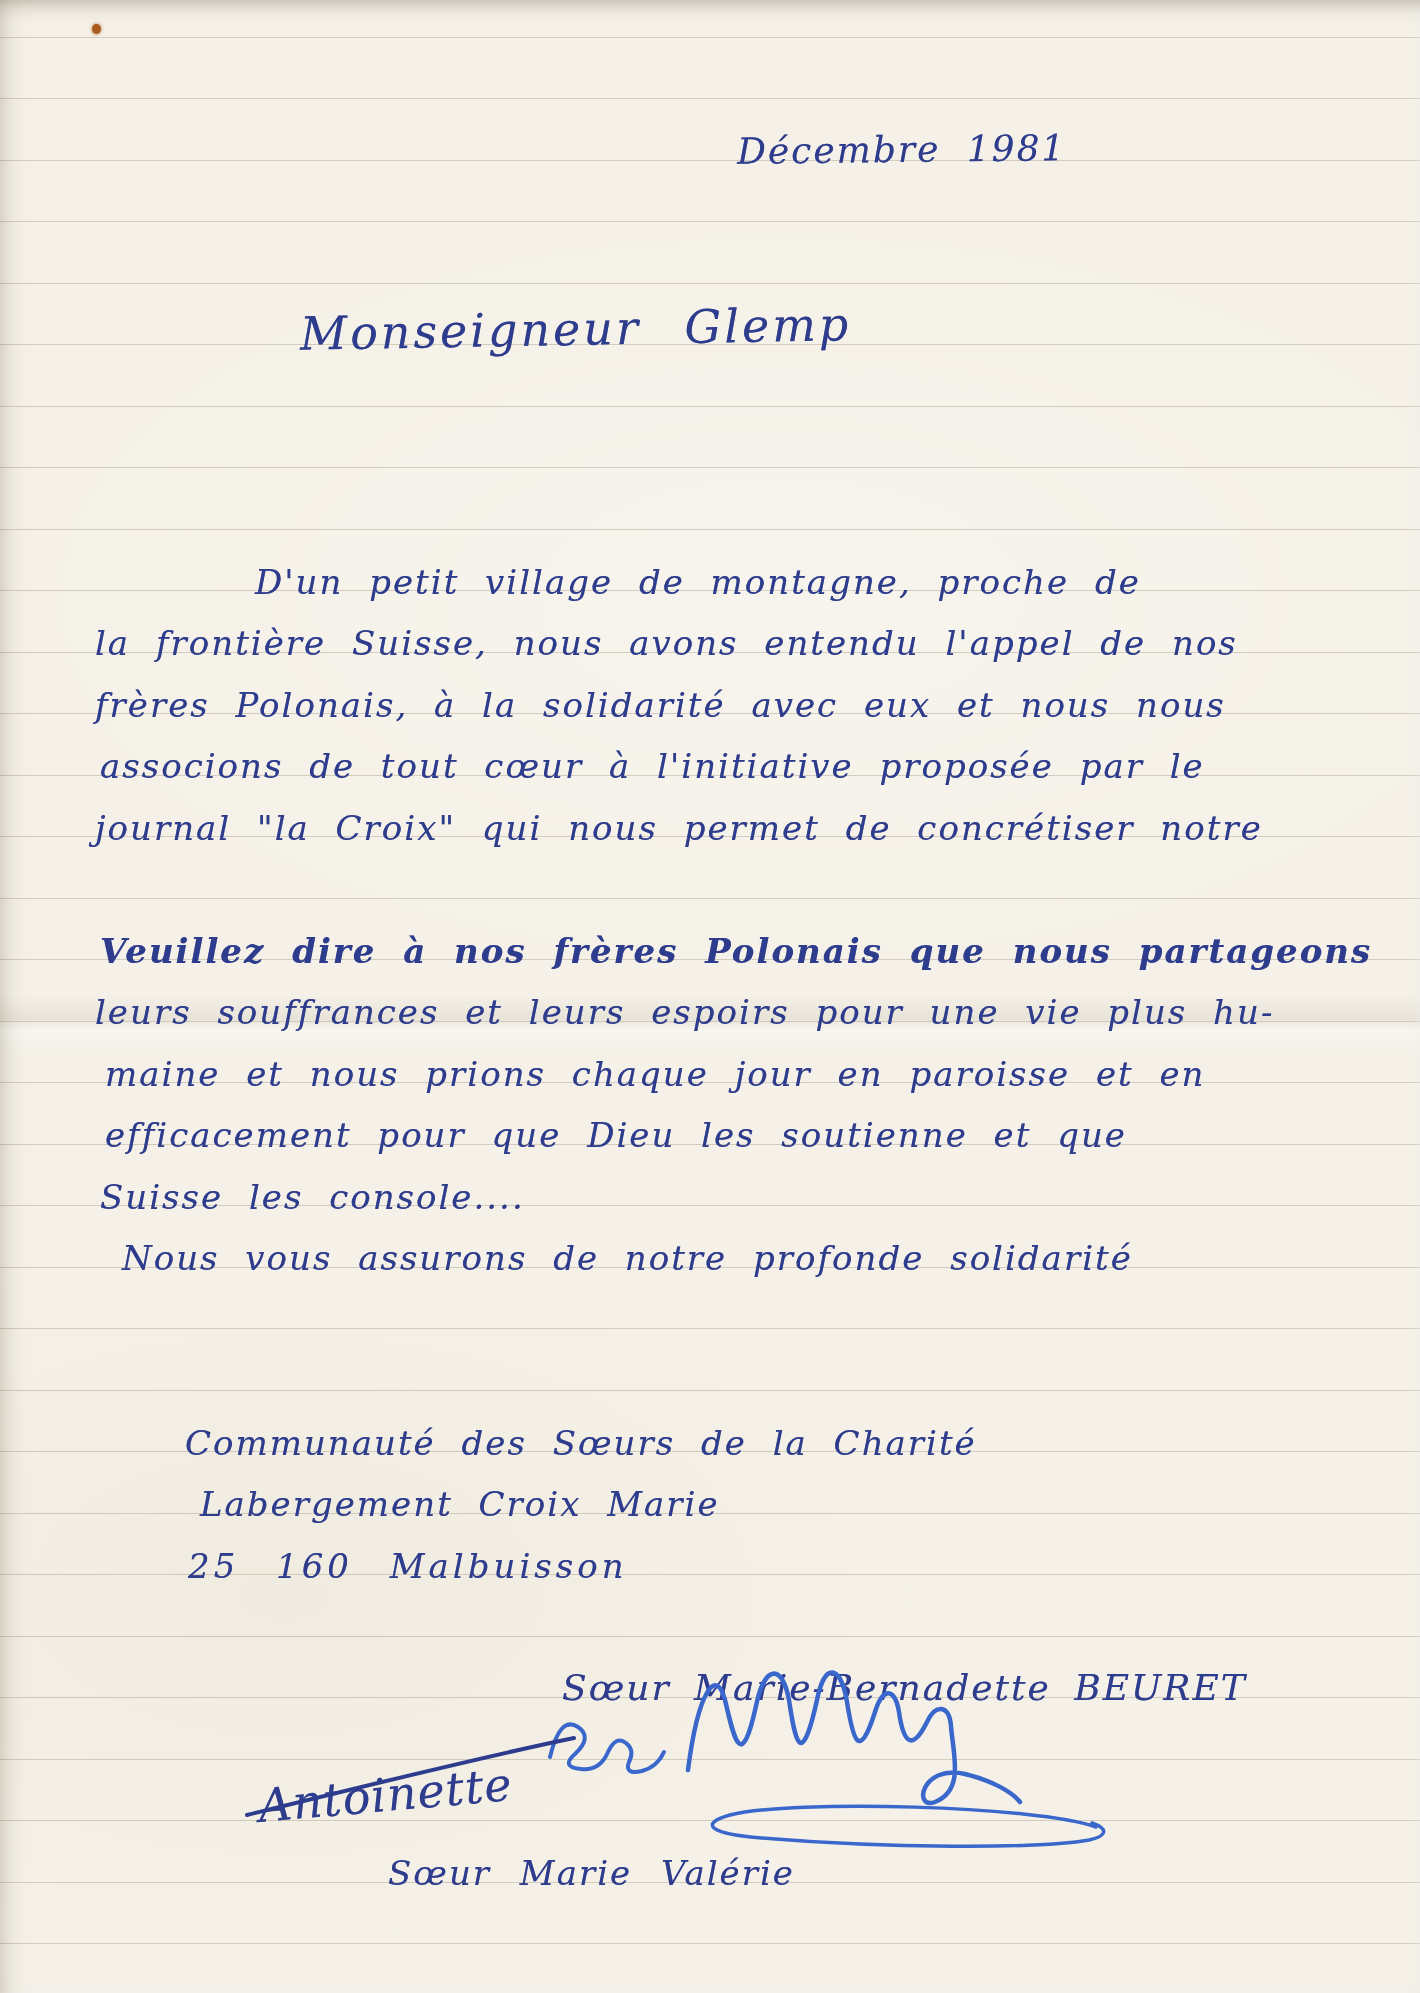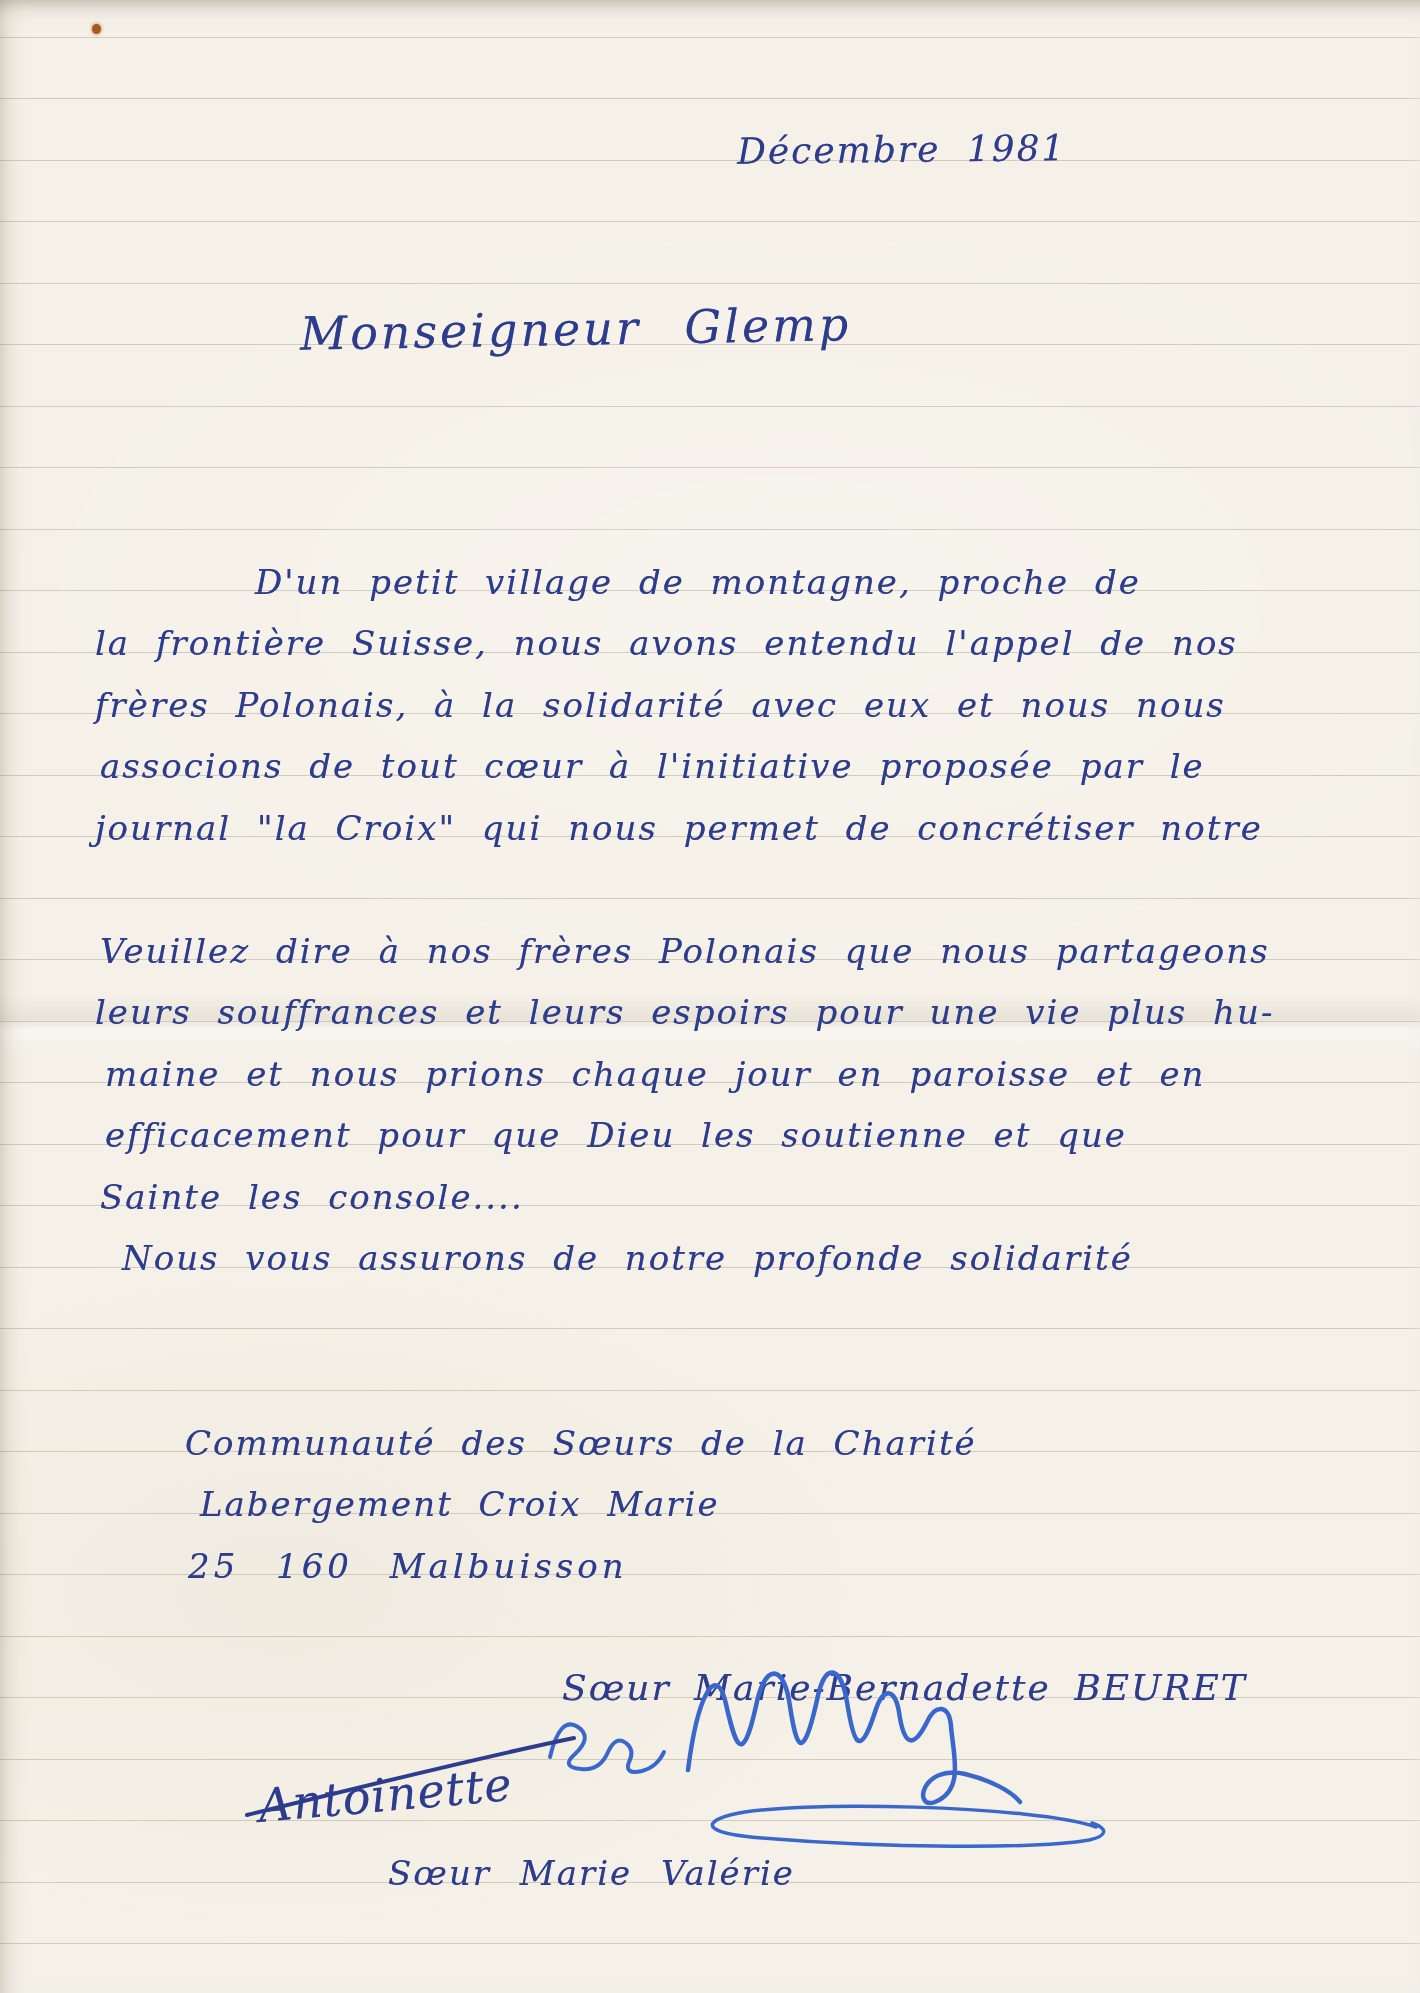--- a/index.html
+++ b/index.html
@@ -48,21 +48,21 @@
   }
   .date{top:132px;left:737px;font-size:36px;transform:rotate(-0.6deg);}
   .salutation{top:306px;left:300px;font-size:46px;letter-spacing:3px;word-spacing:26px;transform:rotate(-1deg);}
   .bline{font-size:34px;}
   .b0{top:565px;left:255px;}
   .b1{top:626px;left:95px;}
   .b2{top:688px;left:95px;}
   .b3{top:749px;left:100px;}
   .b4{top:811px;left:95px;}
   .b5{top:872px;left:100px;}
-  .b6{top:934px;left:100px;}
+  .b6{top:934px;left:100px;font-weight:bold;}
   .b7{top:995px;left:95px;}
   .b8{top:1057px;left:105px;}
   .b9{top:1118px;left:105px;}
   .b10{top:1180px;left:100px;}
   .b11{top:1241px;left:122px;}
   .b12{top:1303px;left:95px;}
   .a0{top:1426px;left:185px;font-size:34px;}
   .a1{top:1487px;left:200px;font-size:34px;}
   .a2{top:1549px;left:188px;font-size:34px;letter-spacing:4px;word-spacing:22px;}
   .sig-primary{top:1670px;left:562px;font-size:36px;letter-spacing:2px;word-spacing:10px;}
@@ -84,21 +84,21 @@
 
   <div class="hand bline b0">D'un petit village de montagne, proche de</div>
   <div class="hand bline b1">la frontière Suisse, nous avons entendu l'appel de nos</div>
   <div class="hand bline b2">frères Polonais, à la solidarité avec eux et nous nous</div>
   <div class="hand bline b3">associons de tout cœur à l'initiative proposée par le</div>
   <div class="hand bline b4">journal "la Croix" qui nous permet de concrétiser notre</div>
   <div class="hand bline b6">Veuillez dire à nos frères Polonais que nous partageons</div>
   <div class="hand bline b7">leurs souffrances et leurs espoirs pour une vie plus hu-</div>
   <div class="hand bline b8">maine et nous prions chaque jour en paroisse et en</div>
   <div class="hand bline b9">efficacement pour que Dieu les soutienne et que</div>
-  <div class="hand bline b10">Sainte les console....</div>
+  <div class="hand bline b10">Suisse les console....</div>
   <div class="hand bline b11">Nous vous assurons de notre profonde solidarité</div>
 
   <div class="hand a0">Communauté des Sœurs de la Charité</div>
   <div class="hand a1">Labergement Croix Marie</div>
   <div class="hand a2">25 160 Malbuisson</div>
 
   <div class="hand sig-primary">Sœur Marie-Bernadette BEURET</div>
   <div class="hand sig-antoinette">Antoinette</div>
   <div class="hand sig-valerie">Sœur Marie Valérie</div>
 

